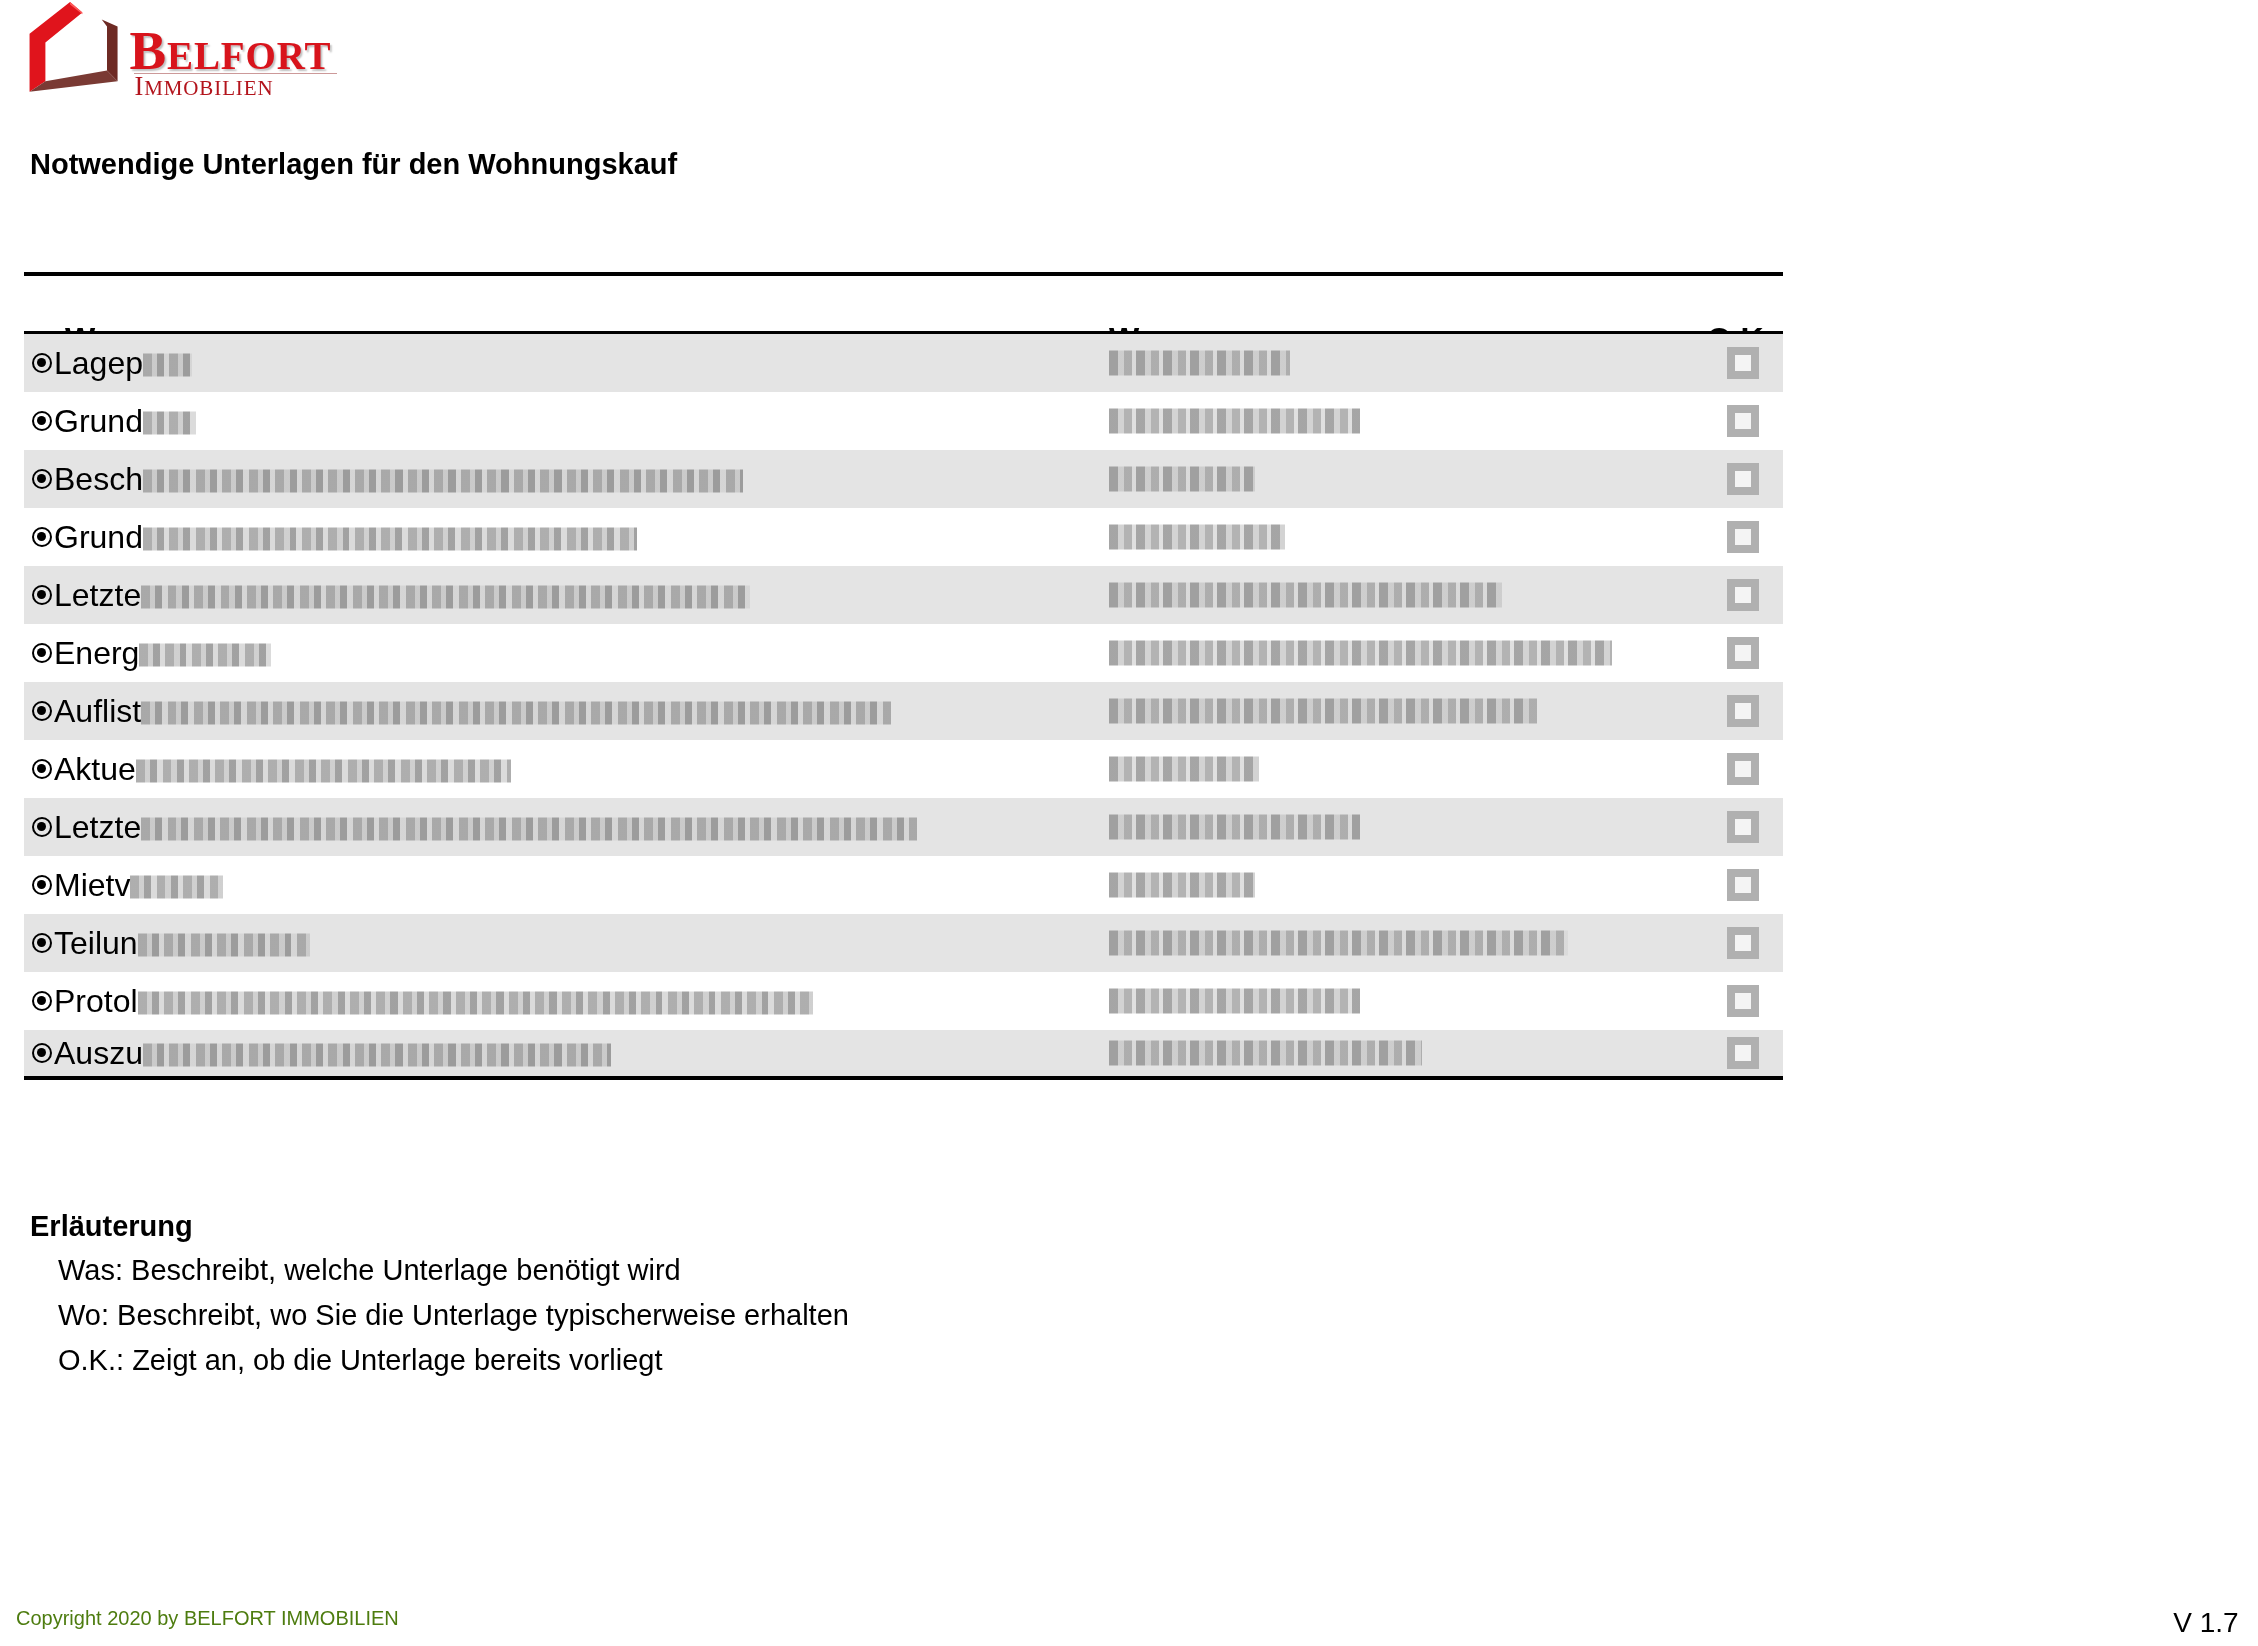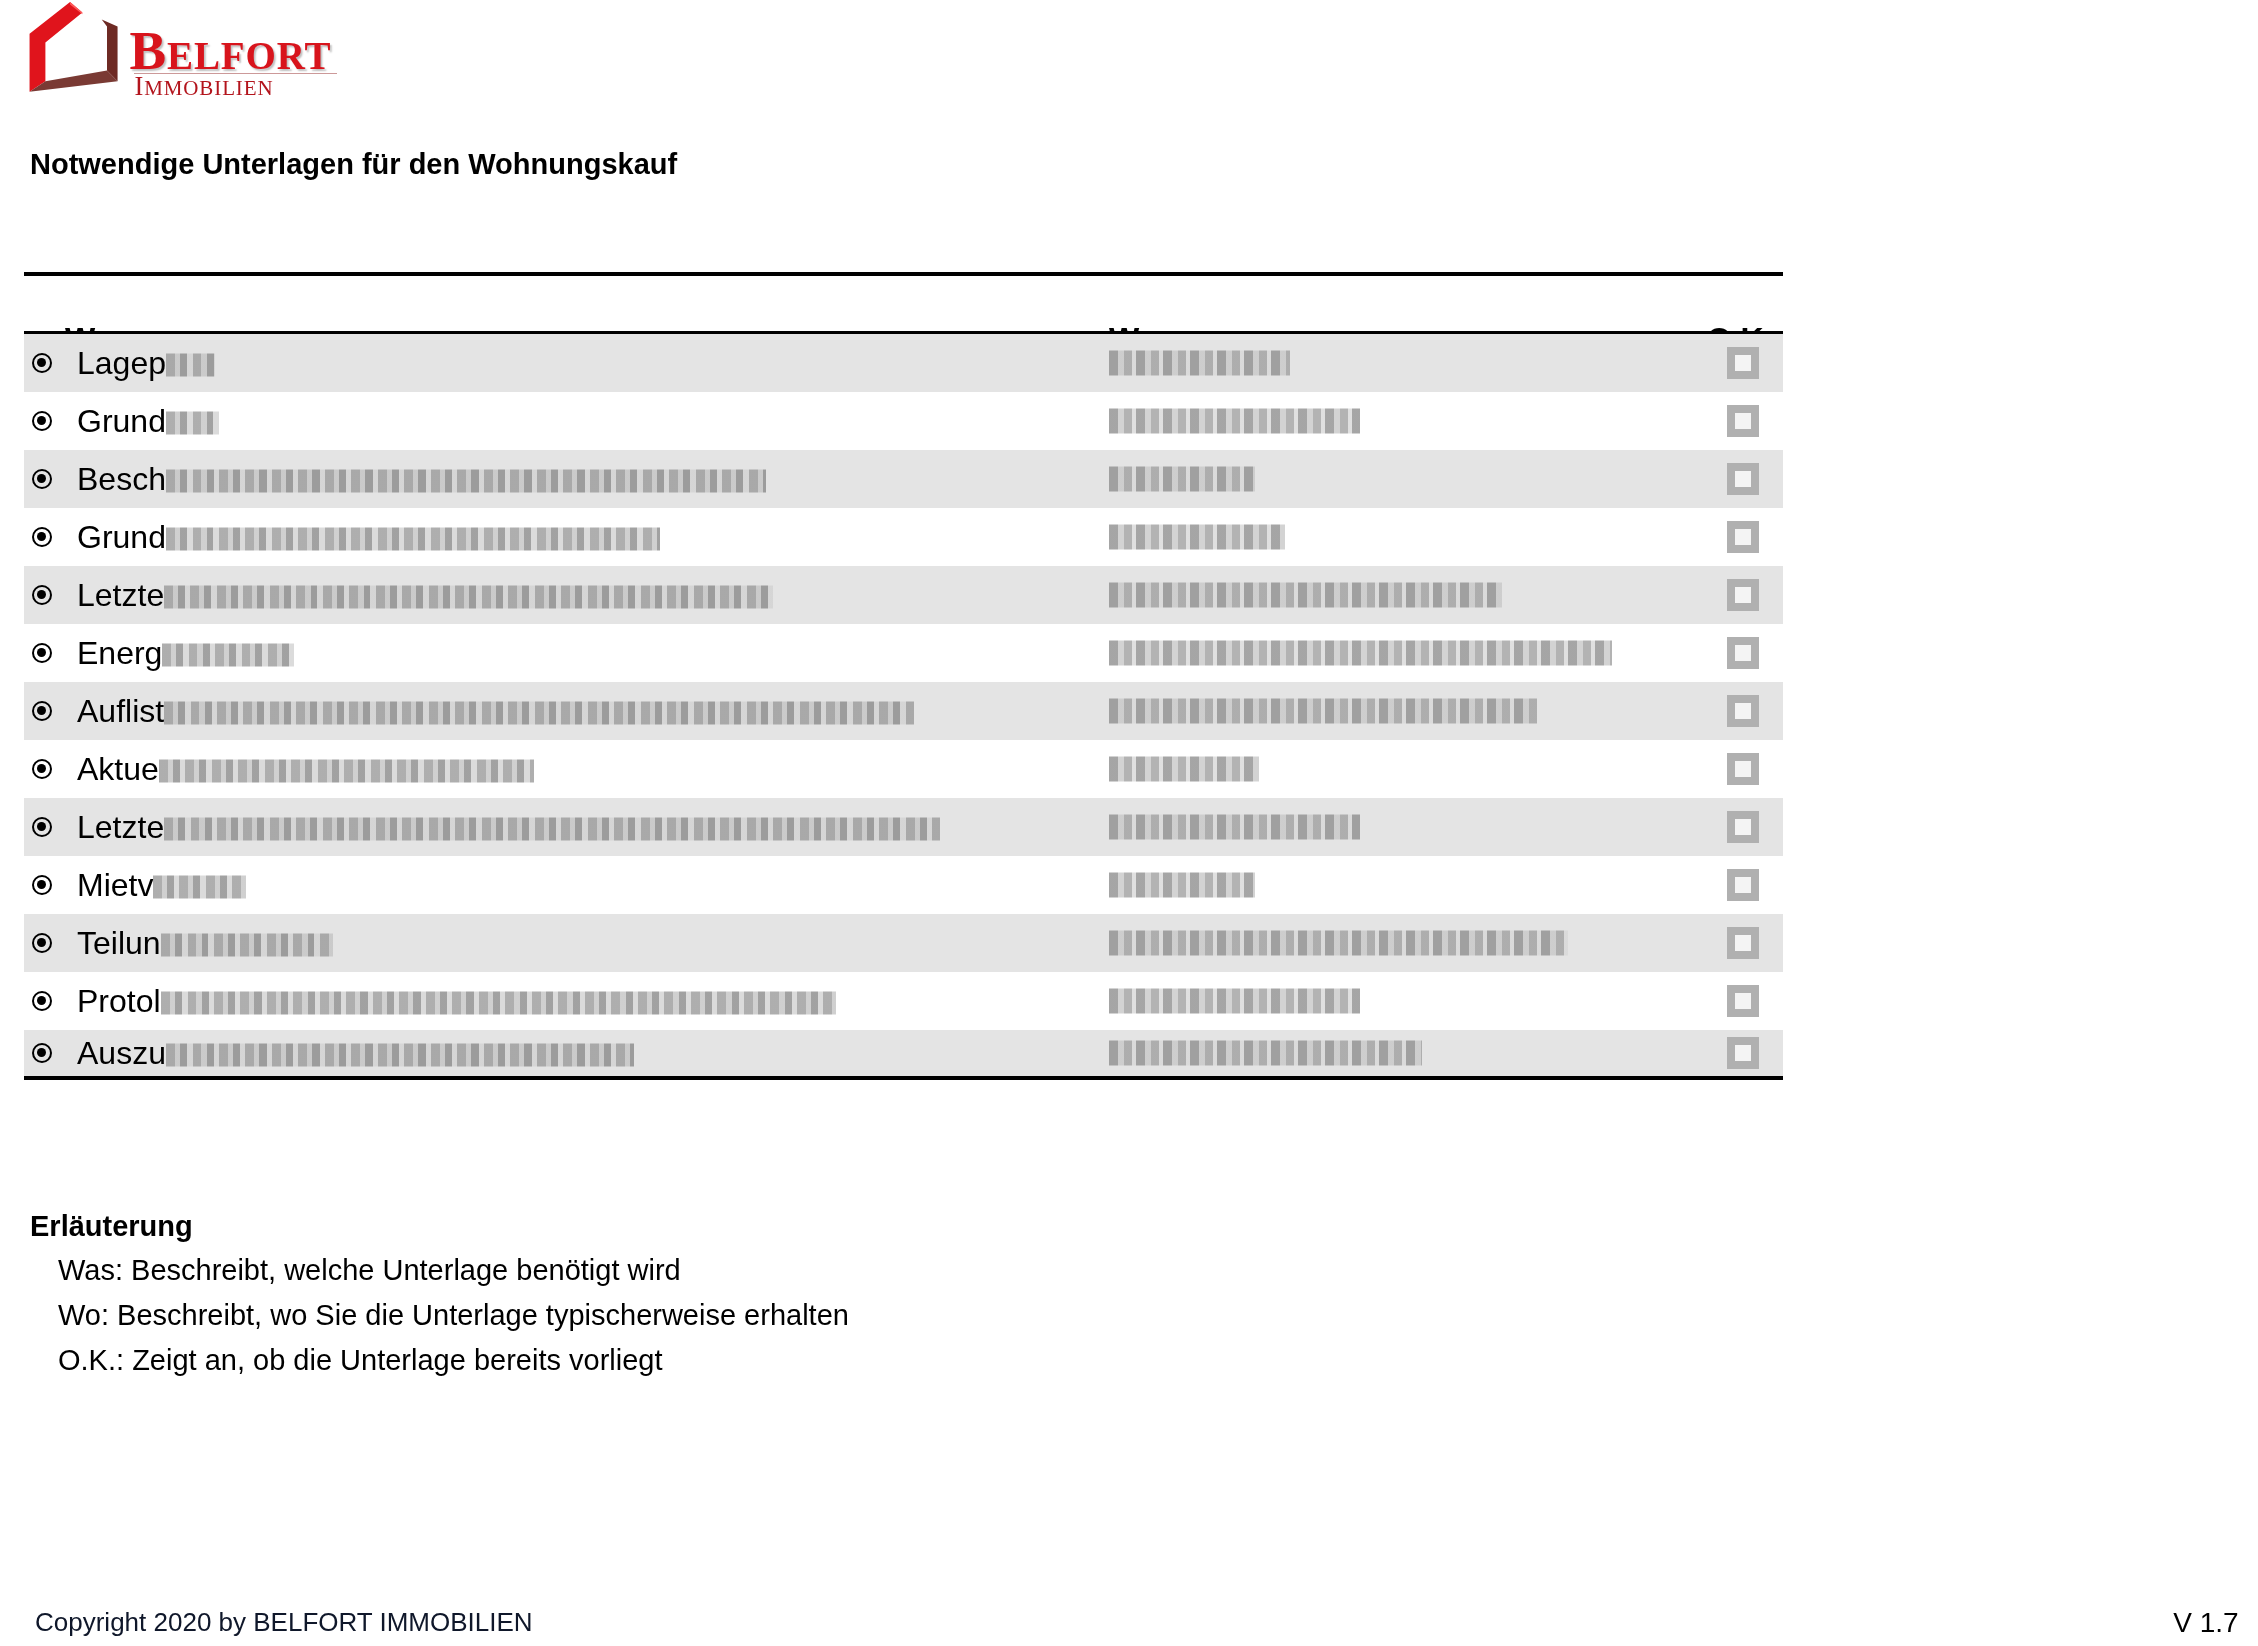--- a/index.html
+++ b/index.html
@@ -44,21 +44,21 @@
       position: absolute; left: 8px; top: 50%; transform: translateY(-50%);
       width: 20px; height: 20px; border-radius: 50%;
       border: 2.6px solid #000; box-sizing: border-box; background: #fff;
     }
     .bullet::after {
       content: ""; position: absolute; left: 2.6px; top: 2.6px; width: 9.7px; height: 9.7px;
       border-radius: 50%; background: #000;
     }
     .row.shade .bullet { background: #e4e4e4; }
     .was-text {
-      position: absolute; left: 53px; top: 50%; transform: translateY(-50%);
+      position: absolute; left: 30px; top: 50%; transform: translateY(-50%);
       font-size: 32px; white-space: nowrap;
     }
     .redacted {
       display: inline-block; height: 23px; vertical-align: middle; margin-left: 0;
       background: repeating-linear-gradient(90deg, #9a9a9a 0 8.8px, #c4c4c4 8.8px 14px, #8a8a8a 14px 21px, #d2d2d2 21px 26.5px);
       opacity: 0.8;
     }
     .wo-text {
       position: absolute; left: 1085px; top: 50%; transform: translateY(-50%);
       height: 25px;
@@ -70,21 +70,21 @@
       width: 32px; height: 32px; box-sizing: border-box;
       border: 8px solid #b0b0b0; background: #f4f4f4; cursor: pointer;
     }
     .rule-bottom { height: 3.5px; background: #000; }
 
     .explain { position: absolute; left: 30px; top: 1204px; }
     .explain-title { font-size: 29px; font-weight: bold; height: 44px; line-height: 44px; }
     .explain-line { font-size: 29px; height: 45px; line-height: 45px; margin-left: 28px; }
 
     .footer-left {
-      position: absolute; left: 35px; top: 1607px; font-size: 26px; color: #0f172a;
+      position: absolute; left: 16px; top: 1607px; font-size: 20px; color: #4d7c0f;
     }
     .footer-right {
       position: absolute; right: 19.4px; top: 1607px; font-size: 28px; color: #000;
     }
   </style>
 </head>
 <body>
 
 <div class="logo">
   <svg width="110" height="99" viewBox="0 0 125 112">

